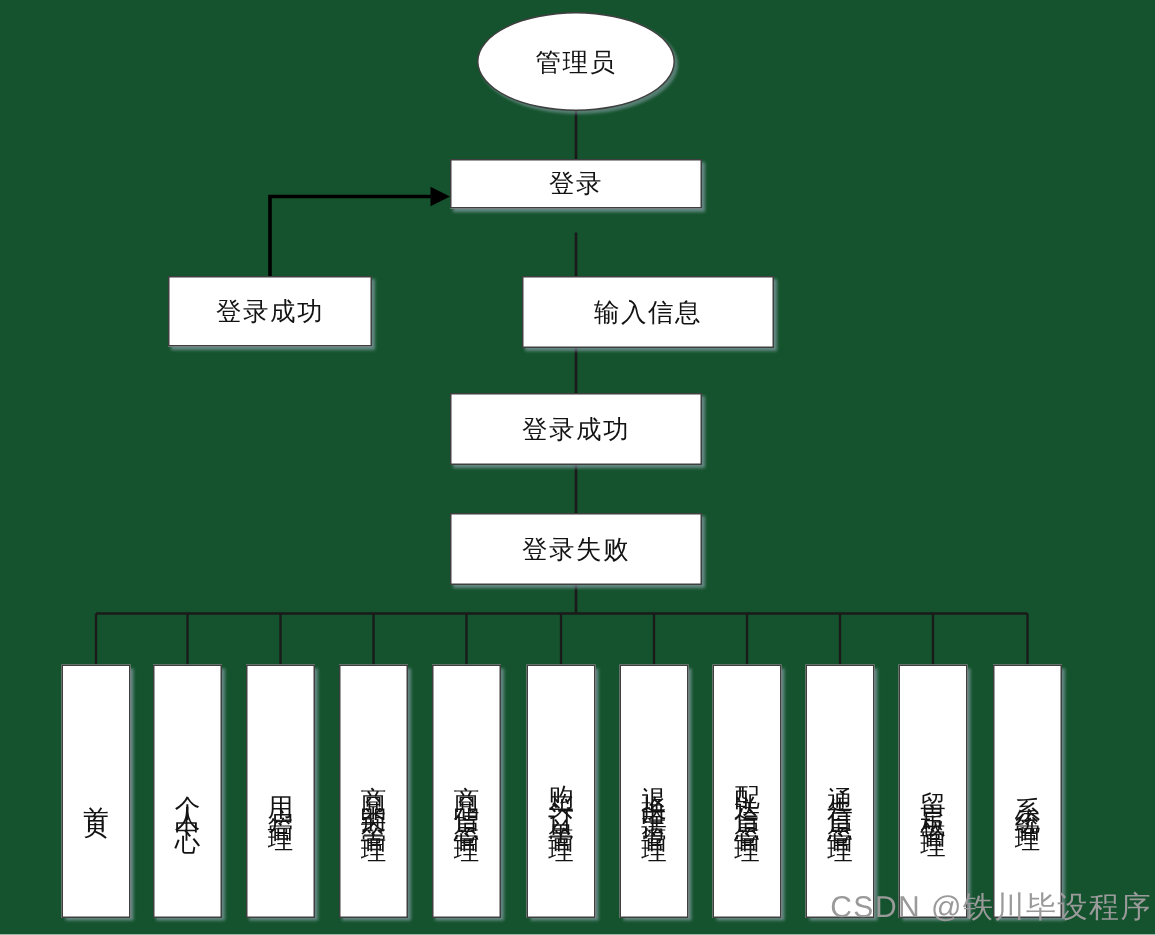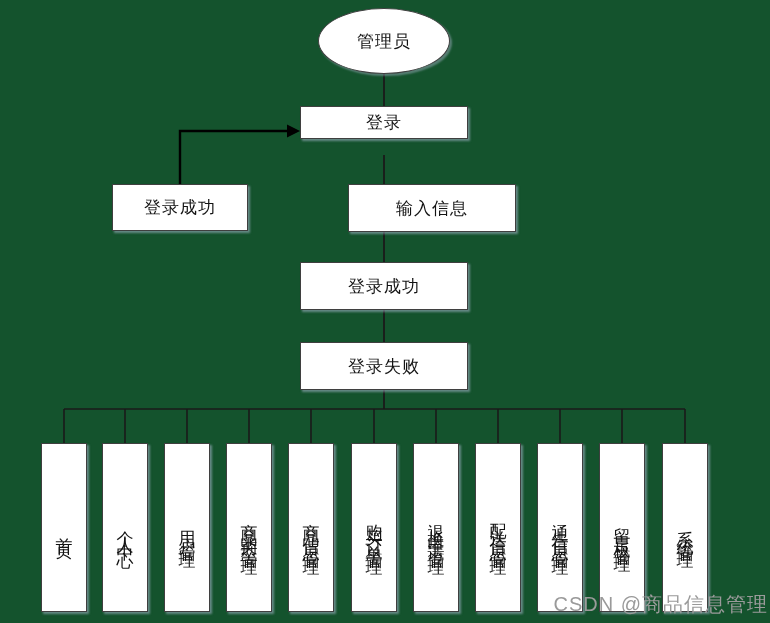--- a/index.html
+++ b/index.html
@@ -148,15 +148,15 @@
   <div class="node vnode" style="left:537px;">
     <span>通告信息管理</span>
   </div>
   <div class="node vnode" style="left:599px;">
     <span>留言板管理</span>
   </div>
   <div class="node vnode" style="left:662px;">
     <span>系统管理</span>
   </div>
 
-  <div class="watermark">CSDN @商品信息管理</div>
+  <div class="watermark">CSDN @铁川毕设程序</div>
 
 </div>
 
 </body></html>

